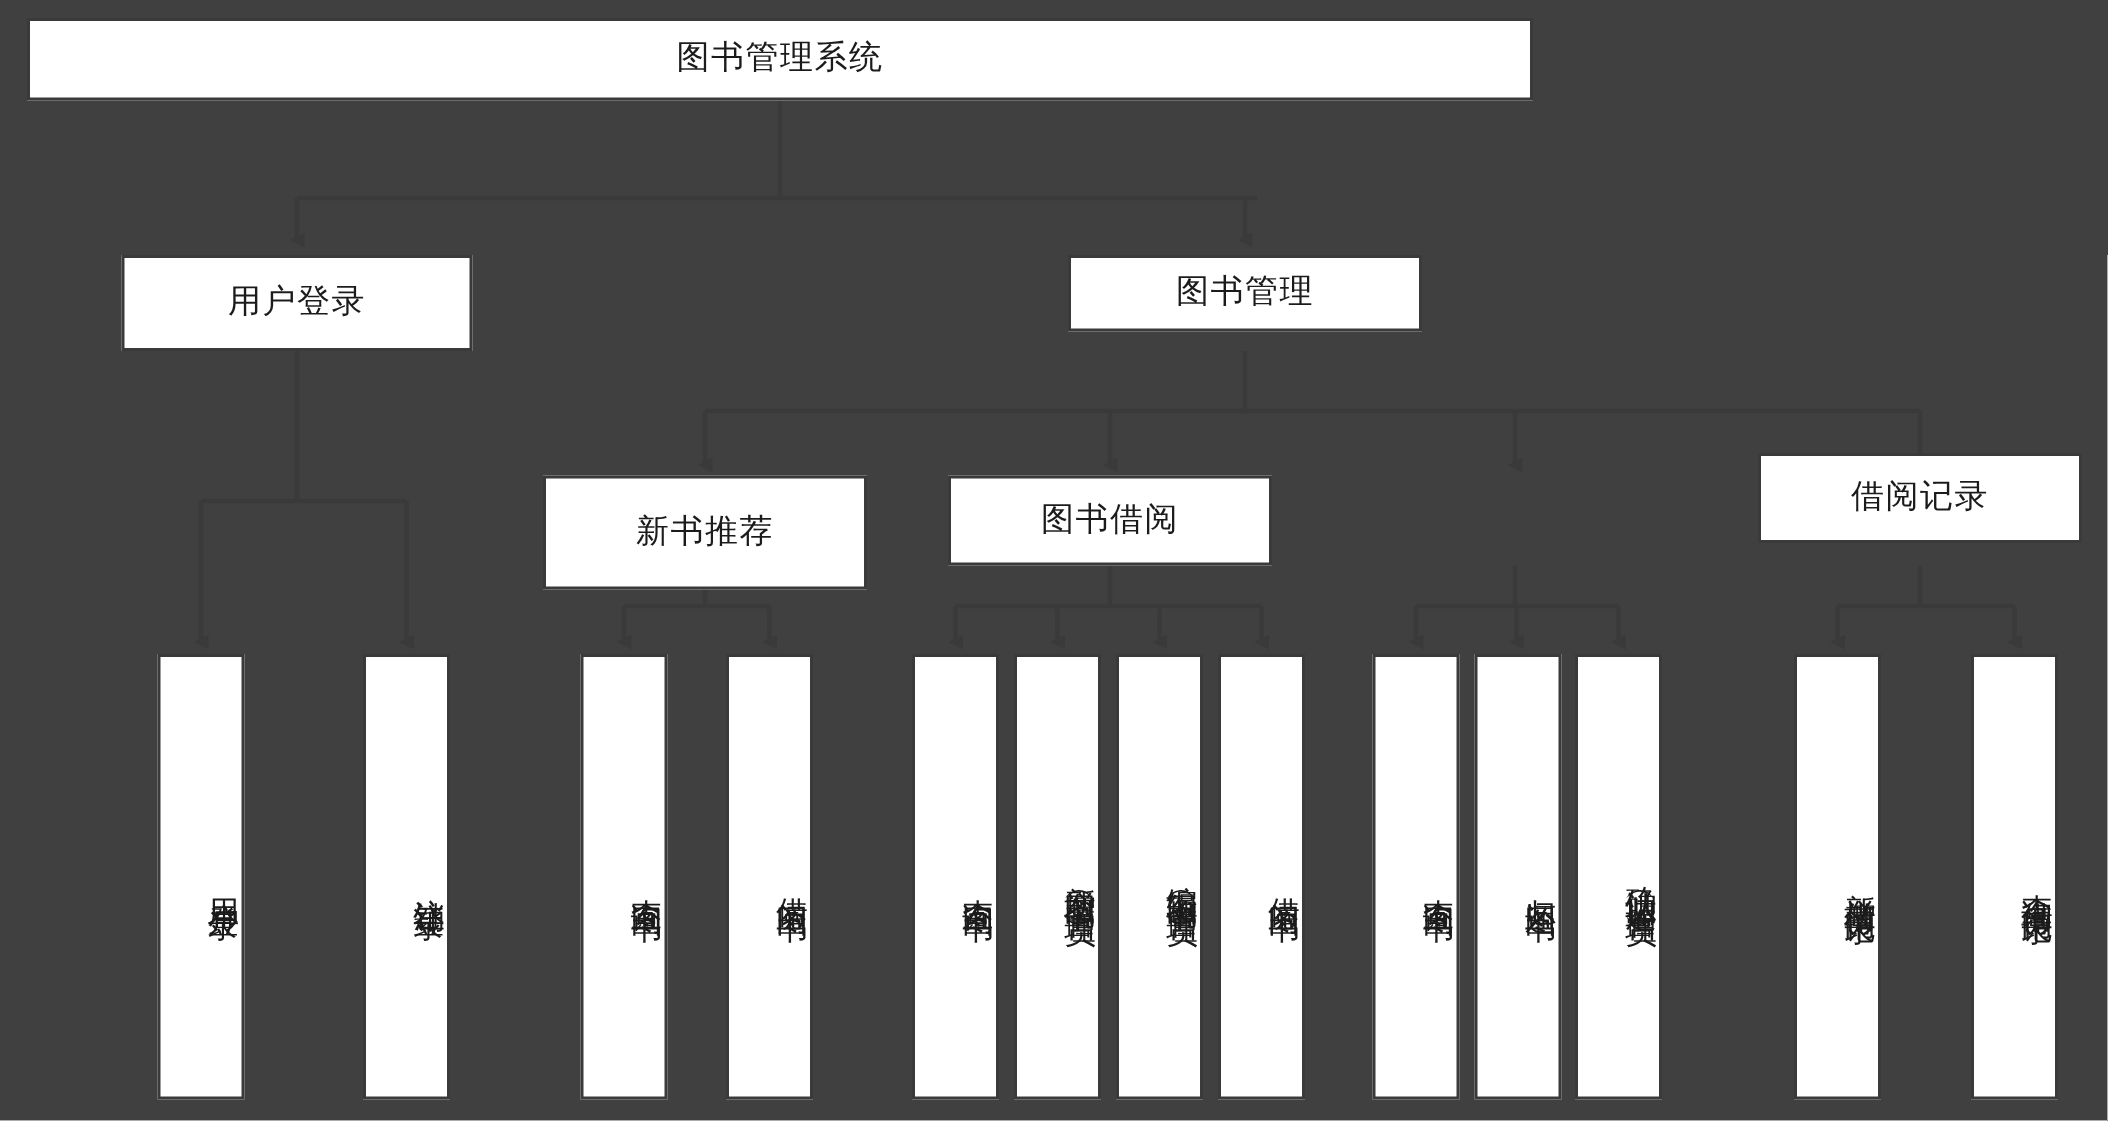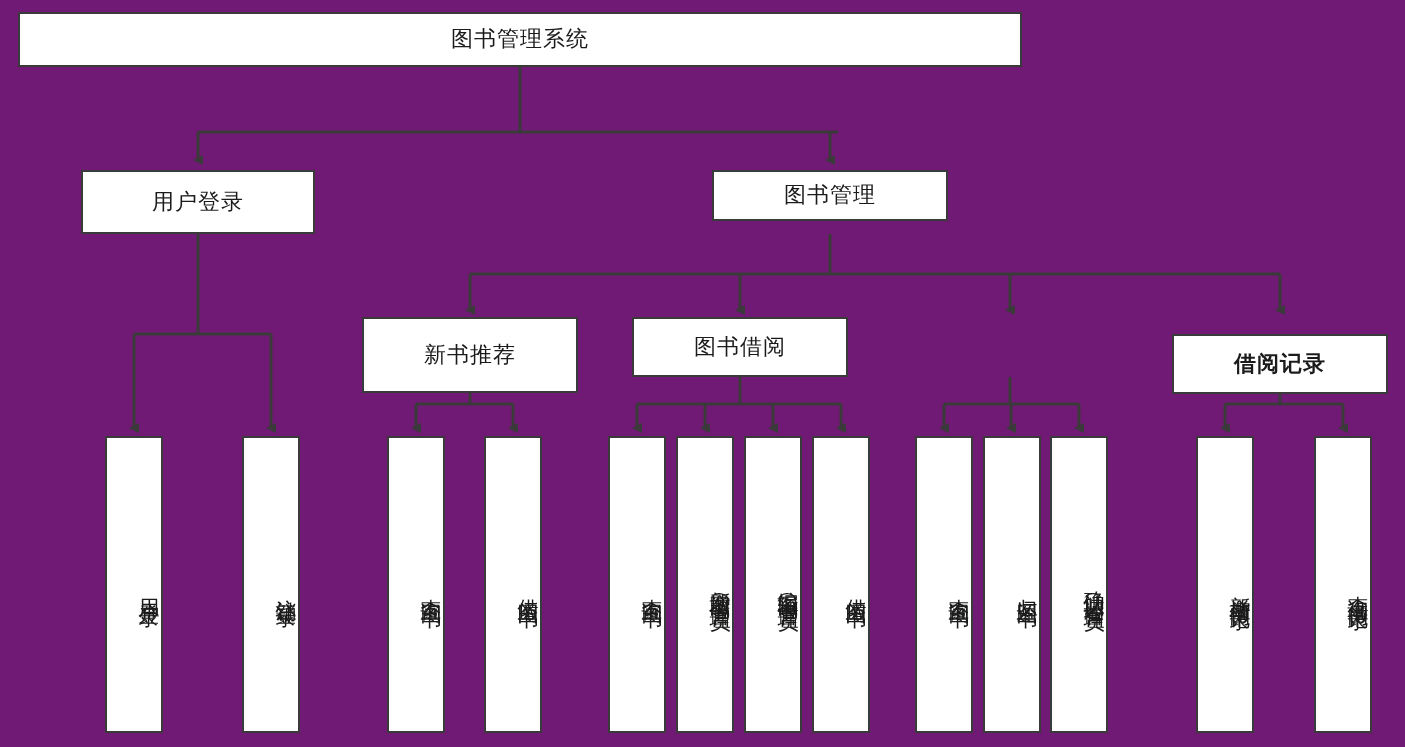--- a/index.html
+++ b/index.html
@@ -8,21 +8,21 @@
     padding: 0;
     background: #ffffff;
   }
   body {
     font-family: "DejaVu Sans", "Liberation Sans", sans-serif;
   }
   #diagram-root {
     position: relative;
     width: 1405px;
     height: 747px;
-    background: #701a75;
+    background: #404040;
     overflow: hidden;
   }
   #edges-layer {
     position: absolute;
     left: 0;
     top: 0;
     width: 1405px;
     height: 747px;
     pointer-events: none;
   }
@@ -134,21 +134,21 @@
   <div class="node horiz" style="left:712px; top:170px; width:236px; height:51px;">
     <span>图书管理</span>
   </div>
 
   <div class="node horiz" style="left:362px; top:317px; width:216px; height:76px;">
     <span>新书推荐</span>
   </div>
   <div class="node horiz" style="left:632px; top:317px; width:216px; height:60px;">
     <span>图书借阅</span>
   </div>
-  <div class="node horiz" style="left:1172px; top:334px; width:216px; height:60px;font-weight:bold;">
+  <div class="node horiz" style="left:1172px; top:302px; width:216px; height:60px;">
     <span>借阅记录</span>
   </div>
 
   <div class="node vert" style="left:105px; top:436px; width:58px; height:297px;">
     <span class="vtext">用户登录</span>
   </div>
   <div class="node vert" style="left:242px; top:436px; width:58px; height:297px;">
     <span class="vtext">注销登录</span>
   </div>
 

